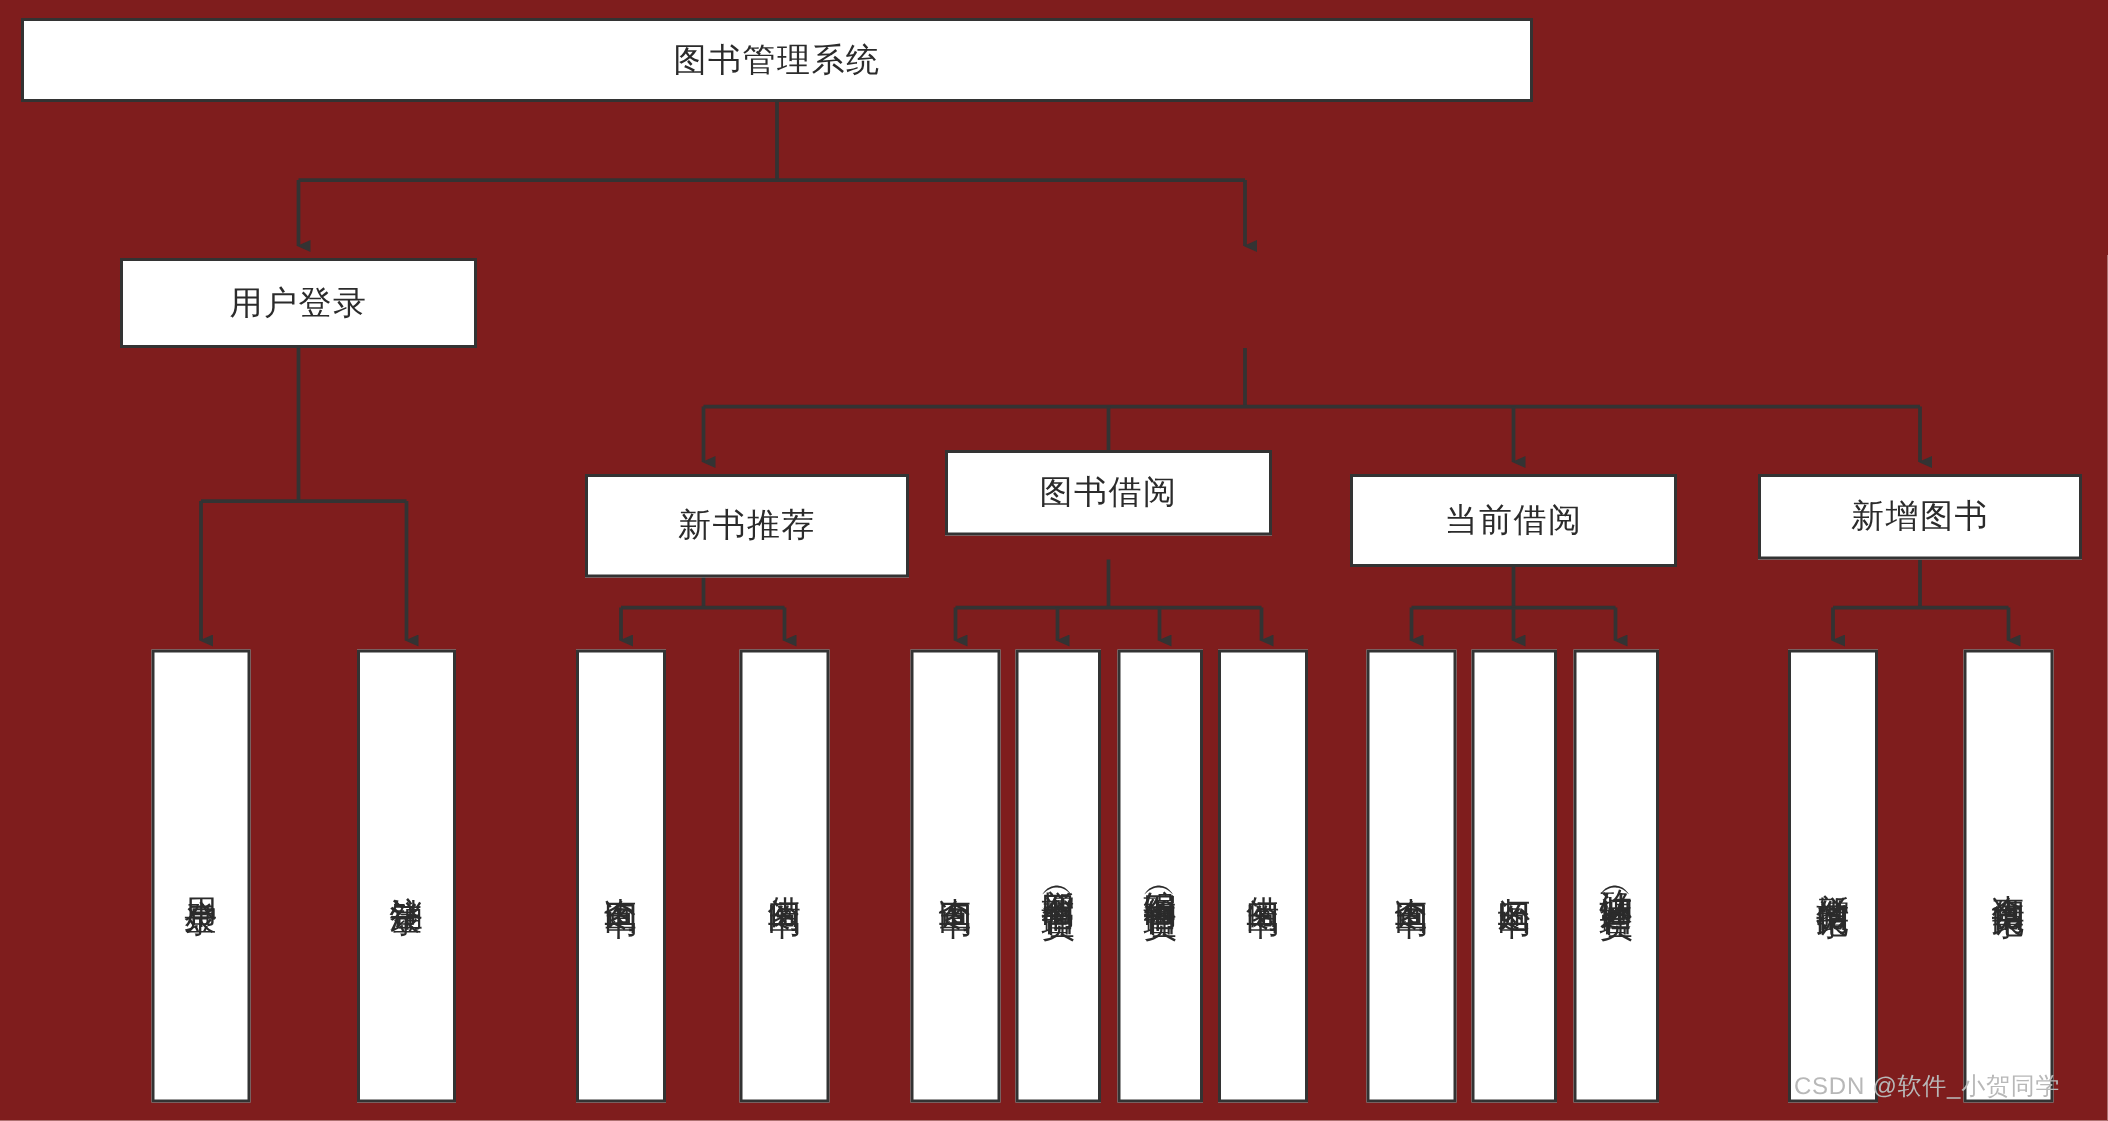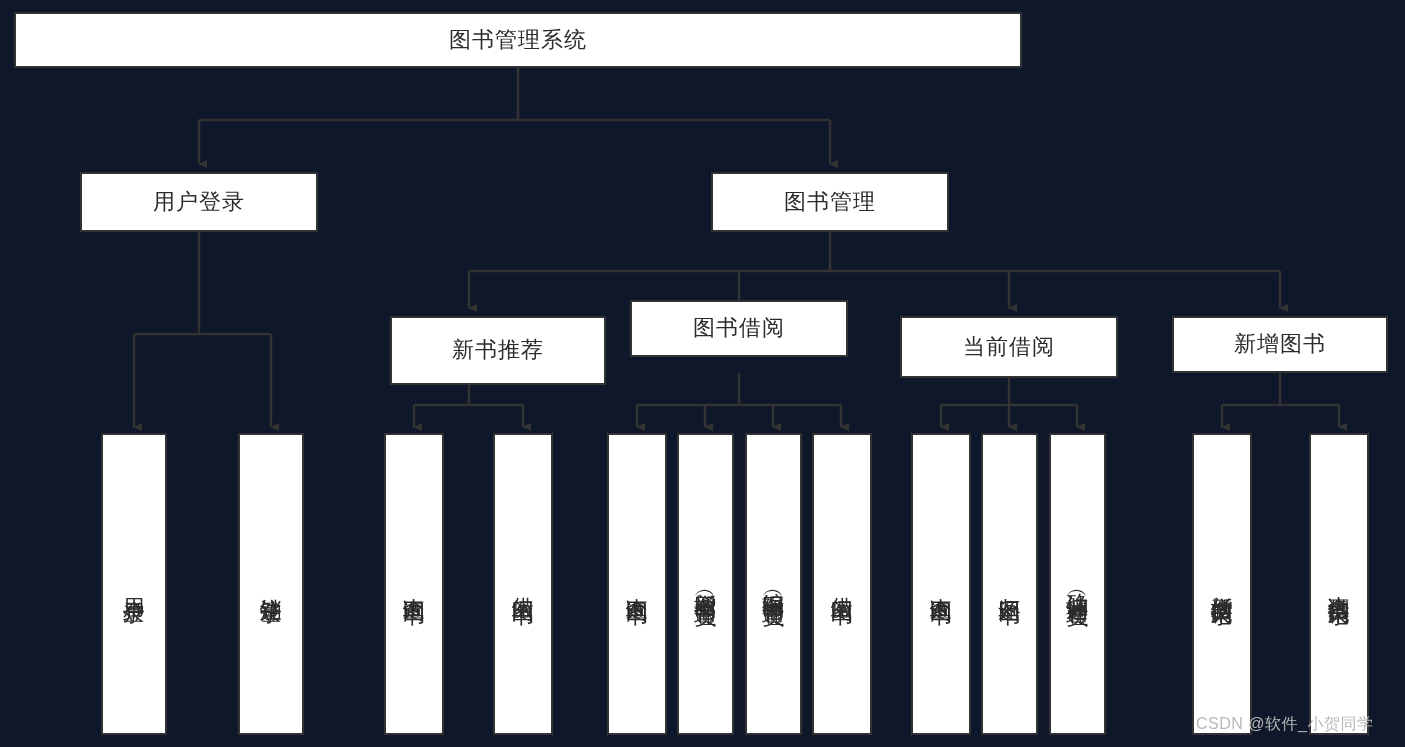--- a/index.html
+++ b/index.html
@@ -12,21 +12,21 @@
     width: 1405px;
     height: 747px;
     font-family: "Liberation Sans", "DejaVu Sans", sans-serif;
     overflow: hidden;
     position: relative;
   }
   #diagram-root {
     position: relative;
     width: 1405px;
     height: 747px;
-    background: #0f172a;
+    background: #7f1d1d;
   }
   svg#edges {
     position: absolute;
     left: 0;
     top: 0;
     width: 1405px;
     height: 747px;
     pointer-events: none;
   }
   .node {
@@ -123,23 +123,20 @@
   </svg>
 
   <div class="node horizontal" style="left:14px; top:12px; width:1008px; height:56px;">
     <span class="label">图书管理系统</span>
   </div>
 
   <div class="node horizontal" style="left:80px; top:172px; width:238px; height:60px;">
     <span class="label">用户登录</span>
   </div>
 
-  <div class="node horizontal" style="left:711px; top:172px; width:238px; height:60px;">
-    <span class="label">图书管理</span>
-  </div>
 
   <div class="node horizontal" style="left:362px; top:316px; width:216px; height:69px;margin-left:28px;">
     <span class="label">新书推荐</span>
   </div>
 
   <div class="node horizontal" style="left:630px; top:300px; width:218px; height:57px;">
     <span class="label">图书借阅</span>
   </div>
 
   <div class="node horizontal" style="left:900px; top:316px; width:218px; height:62px;">

